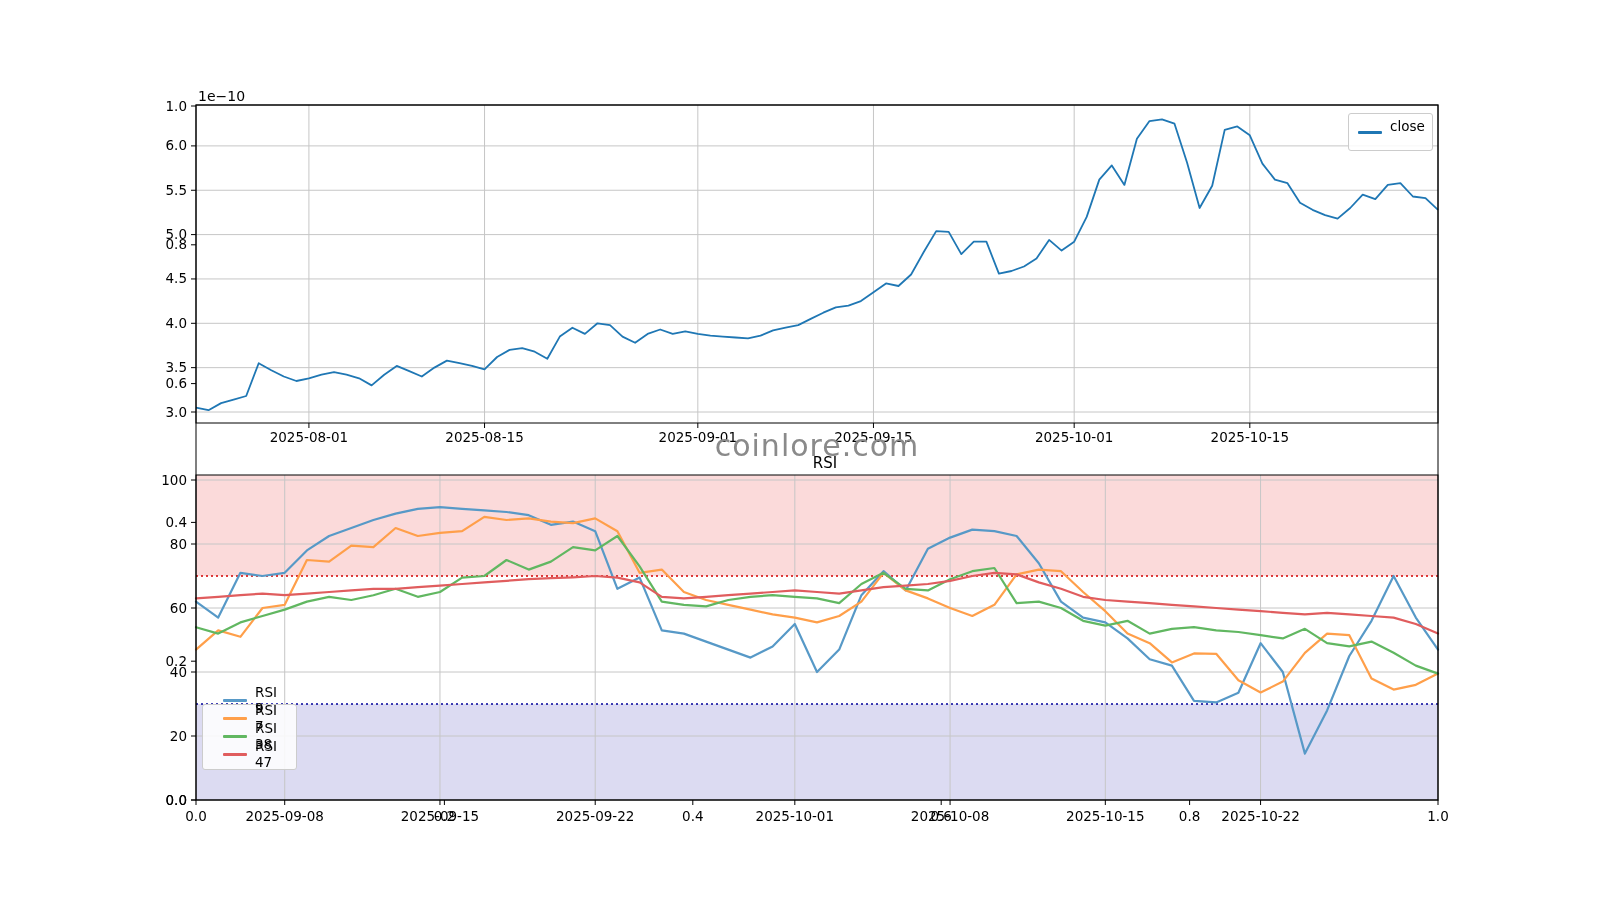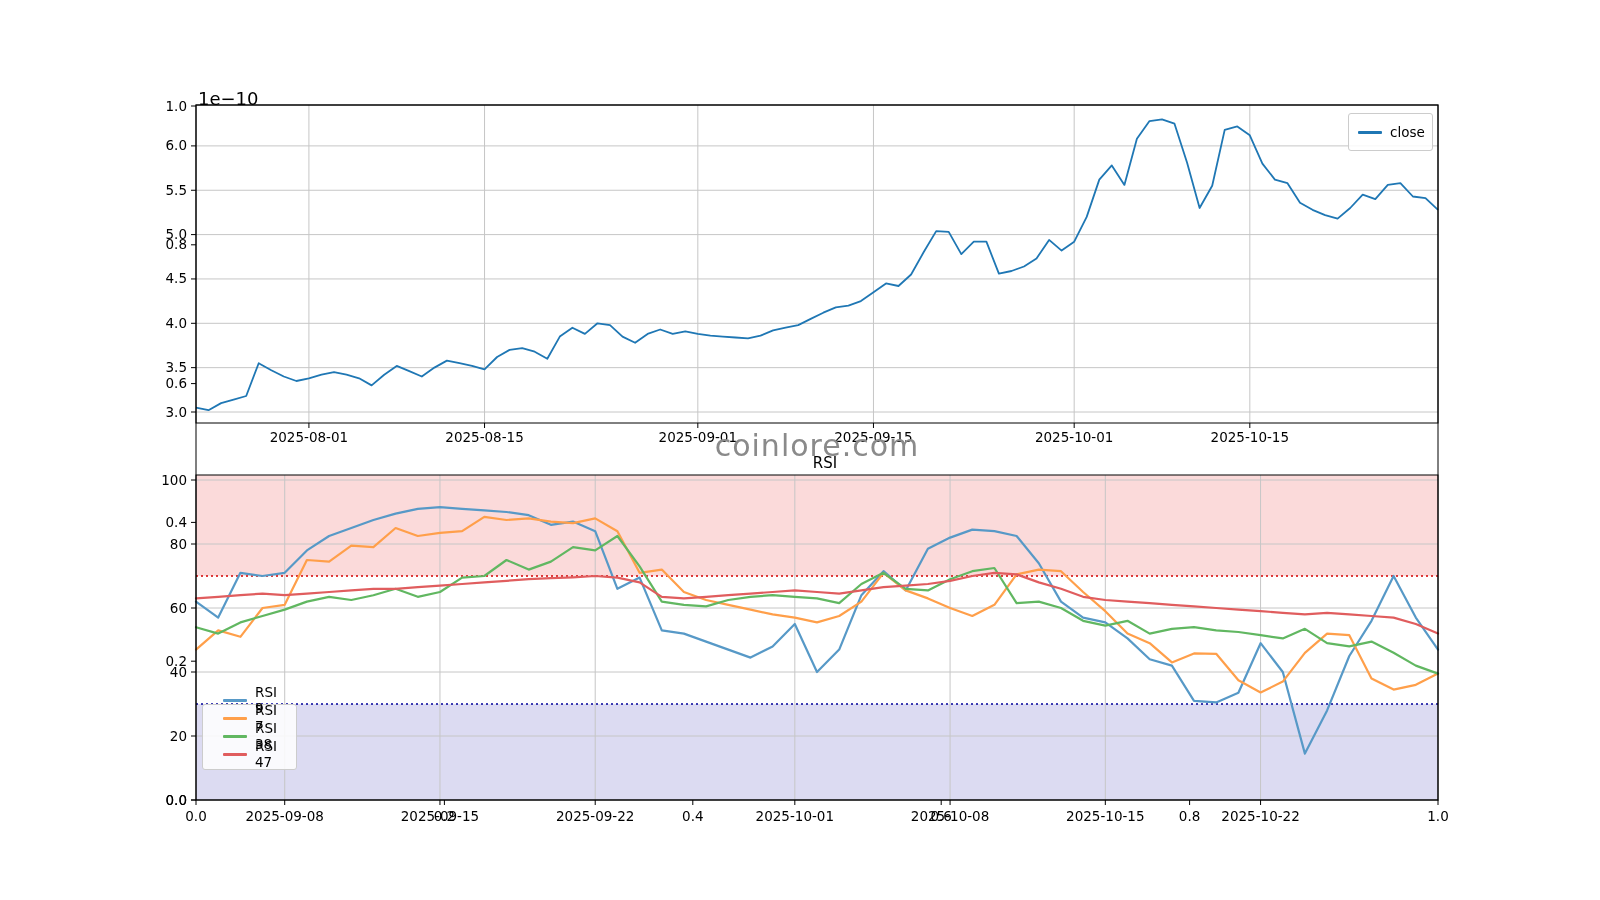--- a/index.html
+++ b/index.html
@@ -1,25 +1,25 @@
 <!DOCTYPE html>
 <html><head>
 <meta charset="utf-8">
 <style>
   html,body{margin:0;padding:0;background:#ffffff;}
   body{width:1600px;height:900px;overflow:hidden;font-family:"DejaVu Sans",sans-serif;}
   .figure{position:relative;width:1600px;height:900px;background:#ffffff;}
   svg{position:absolute;left:0;top:0;}
   svg text{font-family:"DejaVu Sans",sans-serif;}
   .overlay-label{position:absolute;color:#000;}
-  .offset-label{left:198px;top:88px;font-size:18px;}
+  .offset-label{left:198px;top:88px;font-size:14px;}
   .watermark{top:428px;left:817px;transform:translateX(-50%);font-size:30px;letter-spacing:1px;}
   .rsi-title{top:454px;left:817px;transform:translateX(-50%);font-size:15px;margin-left:8px;}
   .legend{position:absolute;background:rgba(255,255,255,0.85);border:1px solid #cccccc;border-radius:3px;box-sizing:border-box;font-size:13.5px;color:#000;}
-  .legend-close{left:1348px;top:113px;width:85px;height:38px;display:flex;align-items:center;padding:8px 9px;gap:8px;}
+  .legend-close{left:1348px;top:113px;width:85px;height:38px;display:flex;align-items:flex-end;padding:16px 9px;gap:8px;}
   .legend-rsi{left:202px;top:704px;width:95px;height:66px;padding:6px 20px;display:flex;flex-direction:column;justify-content:flex-end;}
   .legend-row{display:flex;align-items:center;gap:8px;height:18px;}
   .swatch{display:inline-block;width:24px;height:3px;border-radius:1px;flex:0 0 auto;}
 </style>
 </head>
 <body>
 
 <div class="figure">
   <svg id="plot" width="1600" height="900" xmlns="http://www.w3.org/2000/svg">
       <rect x="196" y="475" width="1242" height="101" fill="#fbdada"></rect>

